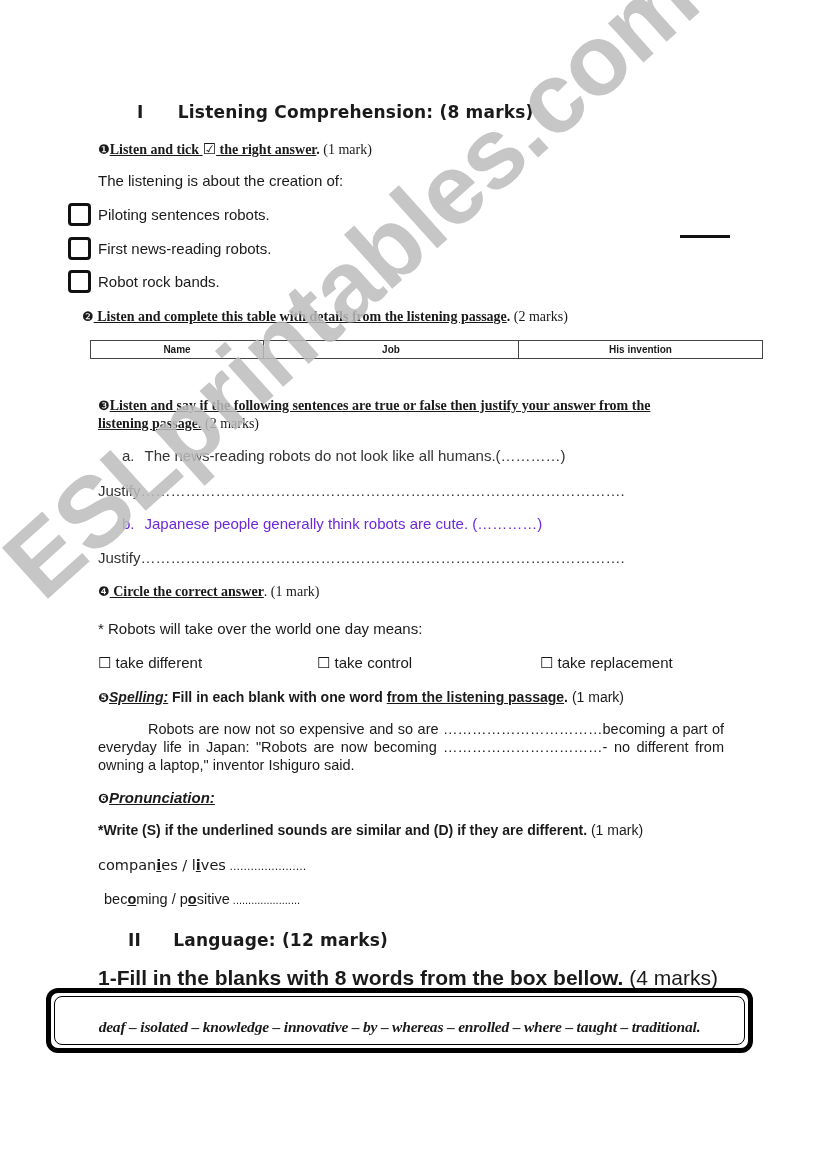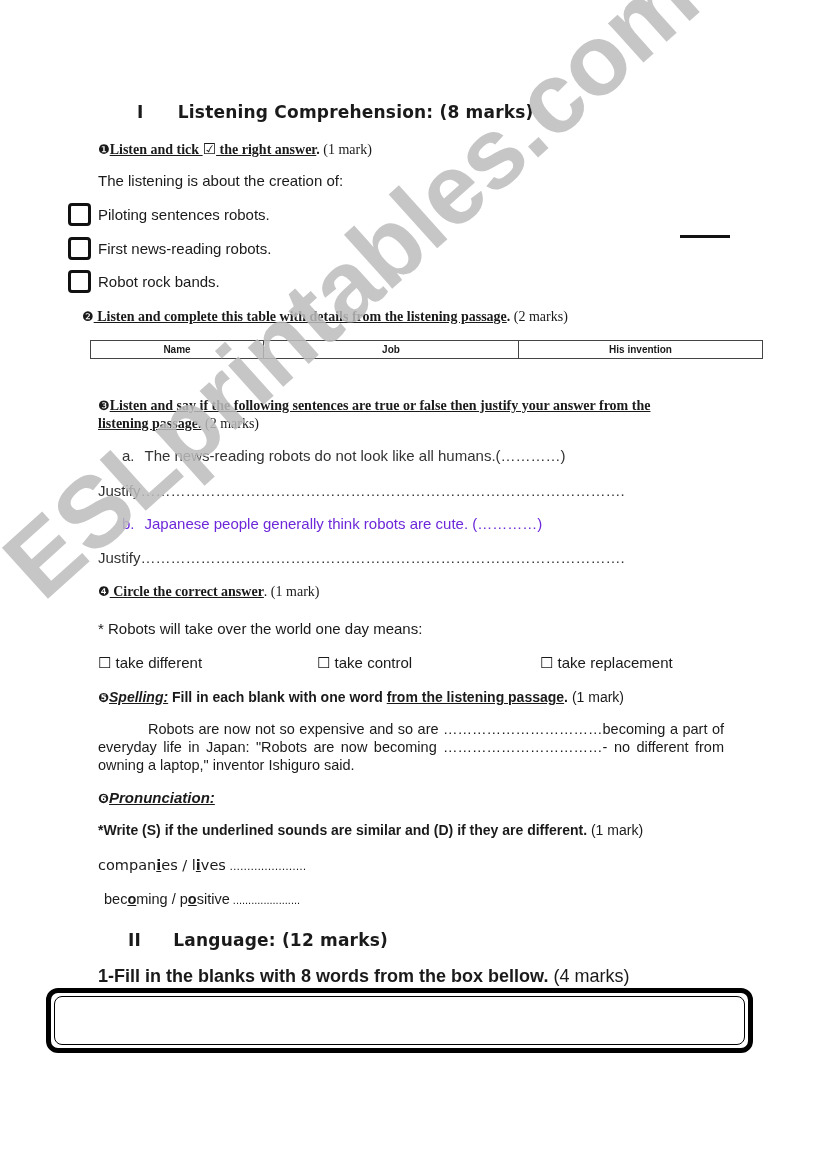--- a/index.html
+++ b/index.html
@@ -130,21 +130,22 @@
   <div class="abs" style="left:104px; top:891px; font-family:Liberation Sans, sans-serif; font-size:14.5px;">
     <span>bec</span><span class="ul-letter">o</span><span>ming</span><span> / </span><span>p</span><span class="ul-letter">o</span><span>sitive</span><span style="font-size:11px;">  ......................</span>
   </div>
 
   <div class="abs comic h1" style="left:128px; top:930px;">
     <span>II</span>
     <span style="display:inline-block; width:20px;"></span>
     <span>Language: (12 marks)</span>
   </div>
 
-  <div class="abs sans" style="left:98px; top:966px; font-size:18px;">
+  <div class="abs sans" style="left:98px; top:966px; font-size:21px;">
     <span class="b">1-Fill in the blanks with 8 words from the box bellow.</span><span> (4 marks)</span>
   </div>
 
   <div class="wbox-outer">
     <div class="wbox-inner"></div>
+    <div class="wbox-text">deaf – isolated – knowledge – innovative – by – whereas – enrolled – where – taught – traditional.</div>
   </div>
 
 </div>
 
 </body></html>

